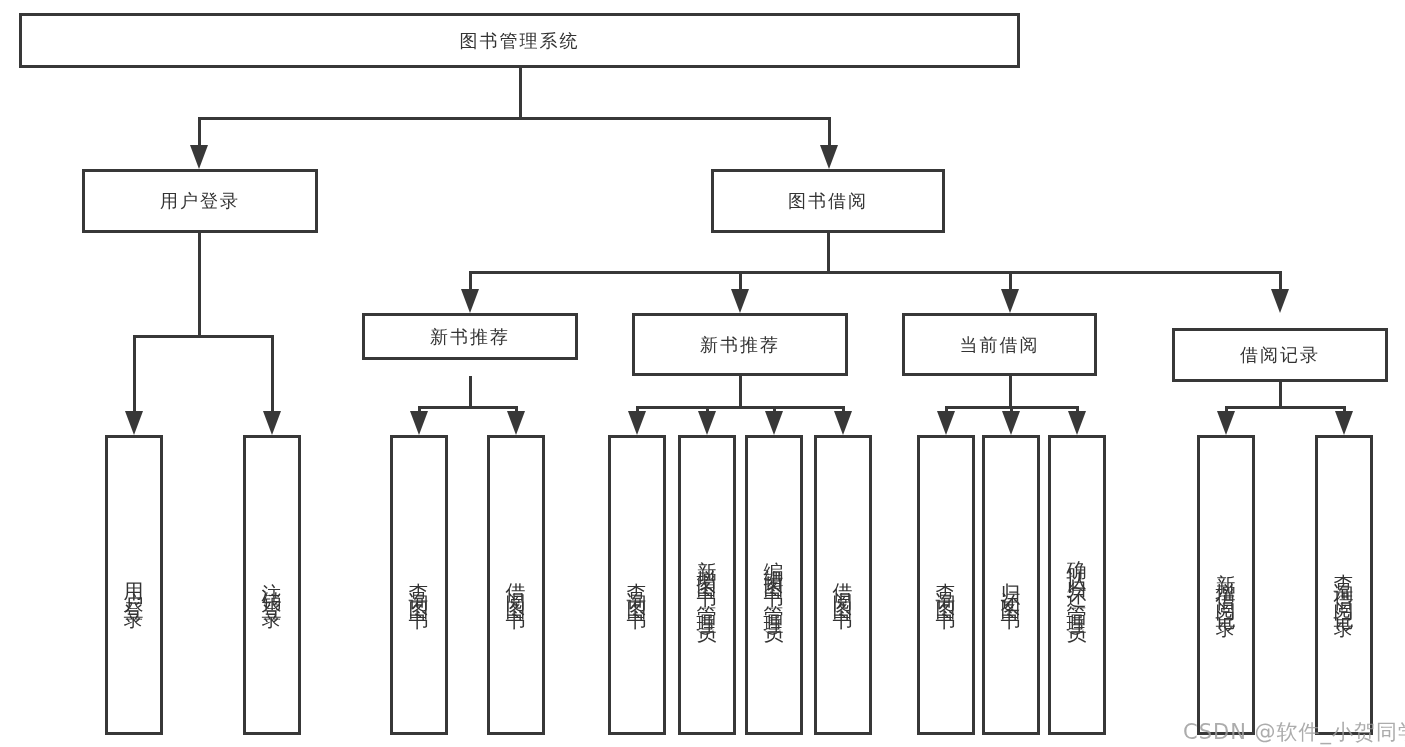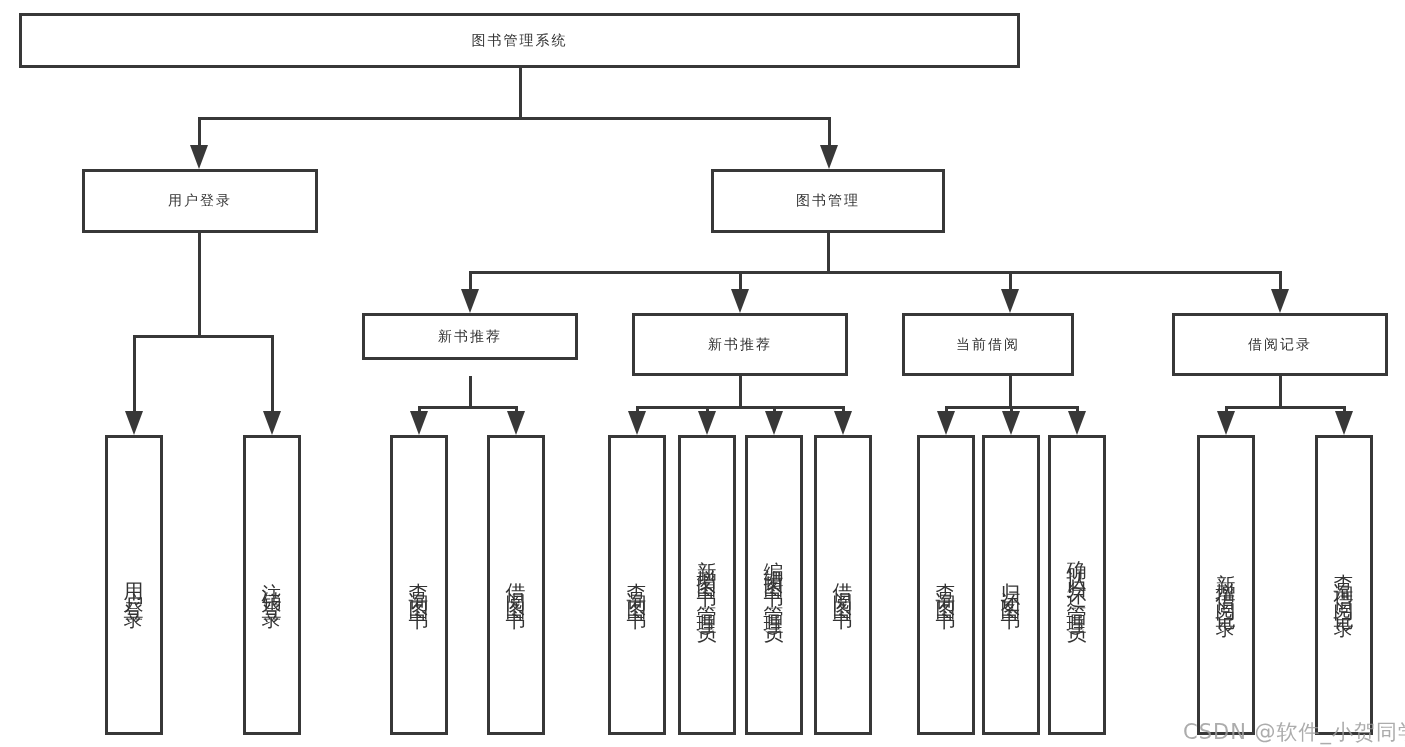--- a/index.html
+++ b/index.html
@@ -15,21 +15,21 @@
     font-family:"DejaVu Sans","Liberation Sans",sans-serif;
     position:relative;overflow:hidden;
   }
   .canvas{position:absolute;left:0;top:0;width:1405px;height:747px;}
   .box{
     position:absolute;box-sizing:border-box;
     background:#ffffff;border:3px solid var(--line);
     display:flex;align-items:center;justify-content:center;
     color:var(--text);
   }
-  .h-label{font-size:14px;letter-spacing:2px;white-space:nowrap;}
+  .h-label{font-size:18px;letter-spacing:2px;white-space:nowrap;}
   .vtext{
     writing-mode:vertical-rl;text-orientation:mixed;
     font-size:20px;letter-spacing:9px;line-height:1;
     color:var(--text);
   }
   .vline{position:absolute;width:3px;background:var(--line);}
   .hline{position:absolute;height:3px;background:var(--line);}
   .arrow{
     position:absolute;width:0;height:0;
     border-left:9px solid transparent;
@@ -121,33 +121,33 @@
   </div>
 
   <div class="box" style="left:19px;top:13px;width:1001px;height:55px">
     <span class="h-label">图书管理系统</span>
   </div>
 
   <div class="box" style="left:82px;top:169px;width:236px;height:64px">
     <span class="h-label">用户登录</span>
   </div>
   <div class="box" style="left:711px;top:169px;width:234px;height:64px">
-    <span class="h-label">图书管理</span>
+    <span class="h-label">图书借阅</span>
   </div>
 
   <div class="box" style="left:362px;top:313px;width:216px;height:47px">
     <span class="h-label">新书推荐</span>
   </div>
   <div class="box" style="left:632px;top:313px;width:216px;height:63px">
     <span class="h-label">新书推荐</span>
   </div>
-  <div class="box" style="left:902px;top:313px;width:172px;height:63px">
+  <div class="box" style="left:902px;top:313px;width:195px;height:63px">
     <span class="h-label">当前借阅</span>
   </div>
-  <div class="box" style="left:1172px;top:313px;width:216px;height:63px">
+  <div class="box" style="left:1172px;top:328px;width:216px;height:54px">
     <span class="h-label">借阅记录</span>
   </div>
 
   <div class="box" style="left:105px;top:435px;width:58px;height:300px">
     <span class="vtext">用户登录</span>
   </div>
   <div class="box" style="left:243px;top:435px;width:58px;height:300px">
     <span class="vtext">注销登录</span>
   </div>
 

